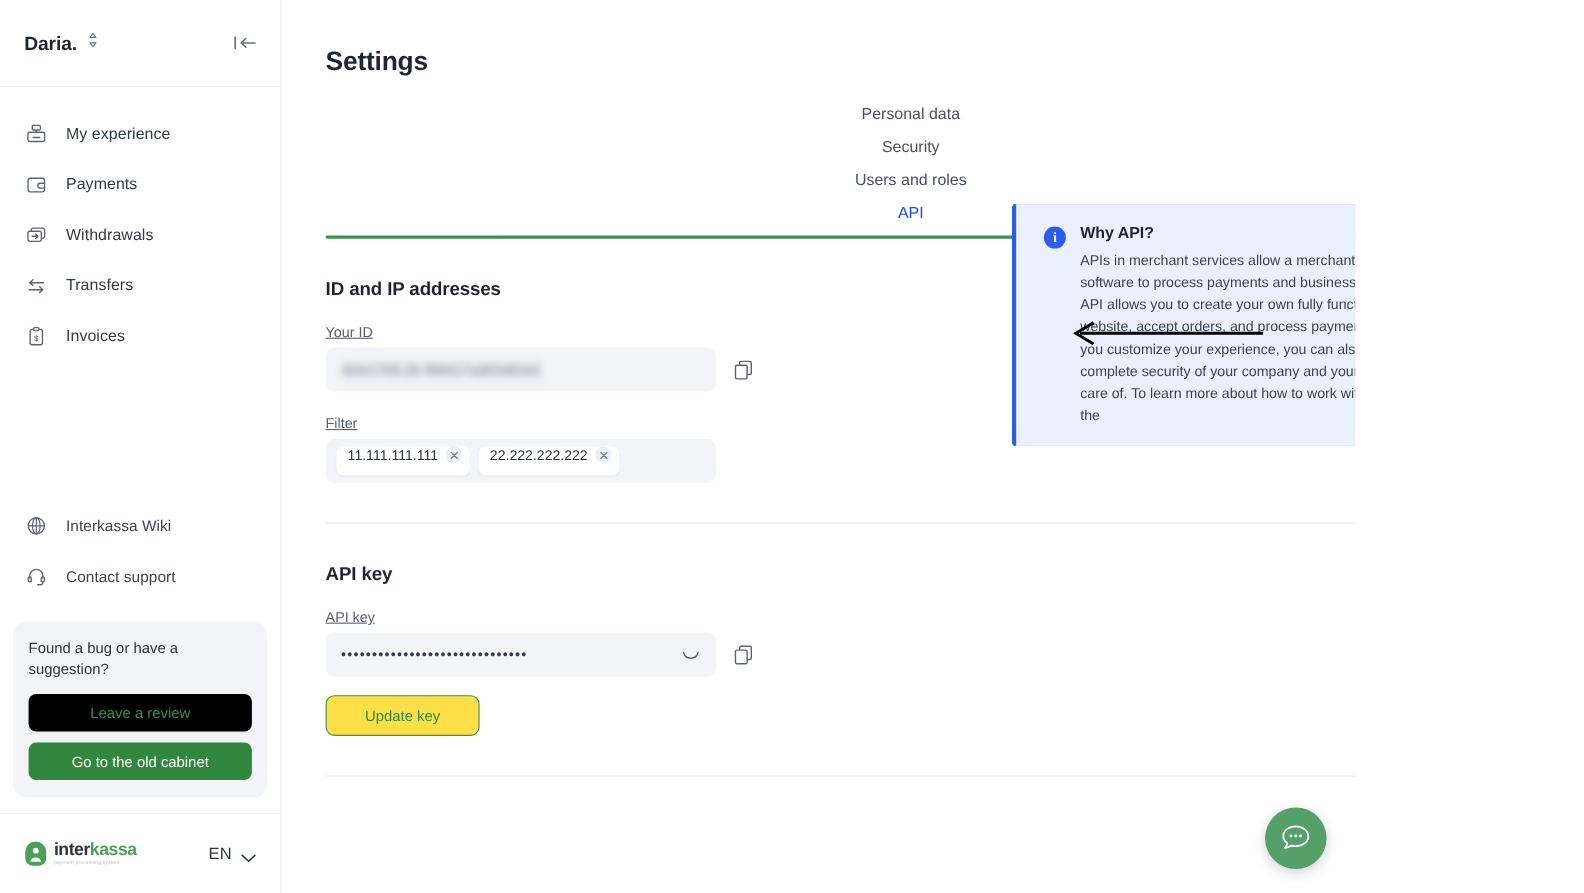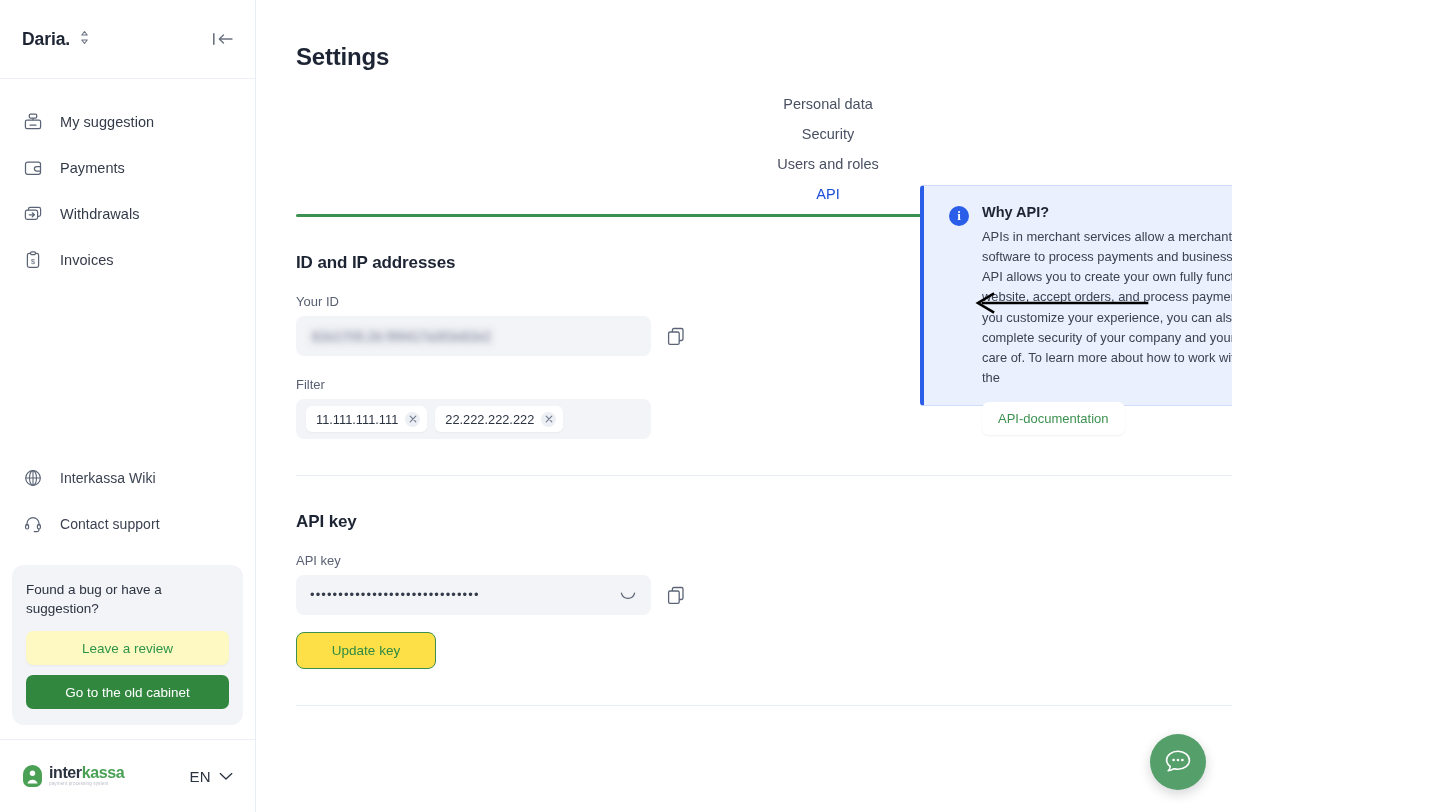--- a/index.html
+++ b/index.html
@@ -57,21 +57,21 @@
     background: #f2f4f7;
     border-radius: 12px;
     padding: 16px 14px 16px 14px;
   }
   .promo-text {
     font-size: 13.5px; color: #2b3240; line-height: 1.36; margin-bottom: 13px;
     max-width: 180px;
   }
   .btn-review {
     display: block; width: 100%; height: 34px;
-    background: #fef9c3; border: none; border-radius: 7px;
+    background: #000000; border: none; border-radius: 7px;
     color: #2e9448; font-size: 13.5px; cursor: pointer;
     font-family: inherit;
     box-shadow: 0 1px 2px rgba(16,24,40,.05);
   }
   .btn-oldcab {
     display: block; width: 100%; height: 34px; margin-top: 10px;
     background: #32873f; border: none; border-radius: 7px;
     color: #ffffff; font-size: 13.5px; cursor: pointer;
     font-family: inherit;
   }
@@ -81,21 +81,21 @@
     border-top: 1px solid #eceff5;
     display: flex; align-items: center; justify-content: space-between;
     padding: 0 22px 0 22px;
   }
   .logo { display: flex; align-items: center; gap: 6px; cursor: pointer; }
   .logo-text { line-height: 1; }
   .logo-main { font-size: 16px; font-weight: 700; letter-spacing: -0.4px; }
   .logo-main .dark { color: #2b3240; }
   .logo-main .green { color: #4aa054; }
   .logo-sub { font-size: 4.6px; color: #b9bec8; letter-spacing: 0.1px; margin-top: 1px; }
-  .lang { display: flex; align-items: center; gap: 8px; cursor: pointer; }
+  .lang { display: flex; align-items: flex-end; gap: 8px; cursor: pointer; }
   .lang-code { font-size: 15px; color: #2b3240; letter-spacing: 0.3px; }
 
   
   .main {
     flex: 1 1 auto; height: 812px;
     padding: 16px 40px 0 40px;
     position: relative; overflow: hidden;
   }
   .page-title {
     font-size: 24px; font-weight: 700; color: #1d2433;
@@ -116,21 +116,21 @@
   .tab.active { color: #1d4ed8; }
   .tab.active::after {
     content: ""; position: absolute; left: 0; right: 0; bottom: -1px;
     height: 3px; background: #3d9150; border-radius: 2px;
   }
 
   .section-title {
     font-size: 17px; font-weight: 700; color: #1d2433;
     margin-top: 36px; letter-spacing: -0.1px;
   }
-  .field-label { font-size: 13px; color: #596073; margin-top: 21px; margin-bottom: 7px; }
+  .field-label { font-size: 13px; color: #596073; margin-top: 21px; margin-bottom: 7px; text-decoration: underline; }
   .field-row { display: flex; align-items: center; gap: 14px; }
   .input-box {
     width: 355px; height: 40px;
     background: #f2f4f7; border: none; border-radius: 8px;
     display: flex; align-items: center;
     padding: 0 14px;
     position: relative;
   }
   .blurred-id {
     font-size: 13px; color: #7d8494;
@@ -146,21 +146,21 @@
     display: flex; align-items: center; justify-content: center;
     background: none; border: none; padding: 0;
   }
   .chips-box {
     width: 355px; min-height: 40px;
     background: #f2f4f7; border-radius: 8px;
     display: flex; align-items: center; gap: 8px;
     padding: 0 10px;
   }
   .chip {
-    display: flex; align-items: center; gap: 7px;
+    display: flex; gap: 7px;
     background: #ffffff; border-radius: 6px;
     height: 26px; padding: 0 7px 0 10px;
     font-size: 12.8px; color: #2b3240;
     box-shadow: 0 1px 2px rgba(16,24,40,.04);
     cursor: default;
   }
   .chip-x {
     width: 15px; height: 15px; border-radius: 50%;
     background: #eceff4; display: flex; align-items: center; justify-content: center;
     cursor: pointer; flex: 0 0 15px;
@@ -253,21 +253,21 @@
 
       <div class="sb-item">
         <span class="sb-ico">
           <svg width="20" height="20" viewBox="0 0 20 20" fill="none">
             <rect x="6.3" y="2" width="7.4" height="4.2" rx="1.2" stroke="#5b6475" stroke-width="1.25"></rect>
             <path d="M10 6.2 V8.2" stroke="#5b6475" stroke-width="1.25"></path>
             <rect x="2.4" y="8.2" width="15.2" height="8.4" rx="1.6" stroke="#5b6475" stroke-width="1.25"></rect>
             <path d="M7 13 H13" stroke="#5b6475" stroke-width="1.25" stroke-linecap="round"></path>
           </svg>
         </span>
-        <span class="sb-label">My suggestion</span>
+        <span class="sb-label">My experience</span>
       </div>
 
       <div class="sb-item">
         <span class="sb-ico">
           <svg width="20" height="20" viewBox="0 0 20 20" fill="none">
             <rect x="2.5" y="4" width="15" height="12.4" rx="2.1" stroke="#5b6475" stroke-width="1.25"></rect>
             <path d="M17.5 8.6 H13.6 a2.2 2.2 0 0 0 0 4.4 H17.5" stroke="#5b6475" stroke-width="1.25" stroke-linejoin="round"></path>
           </svg>
         </span>
         <span class="sb-label">Payments</span>
@@ -277,20 +277,29 @@
         <span class="sb-ico">
           <svg width="20" height="20" viewBox="0 0 20 20" fill="none">
             <rect x="5.4" y="3.4" width="12.2" height="9" rx="1.8" stroke="#5b6475" stroke-width="1.2"></rect>
             <rect x="2.4" y="6.2" width="12.2" height="9.2" rx="1.8" fill="#fff" stroke="#5b6475" stroke-width="1.25"></rect>
             <path d="M6.2 10.8 H11.1 M9.3 8.8 L11.4 10.8 L9.3 12.8" stroke="#5b6475" stroke-width="1.2" stroke-linecap="round" stroke-linejoin="round"></path>
           </svg>
         </span>
         <span class="sb-label">Withdrawals</span>
       </div>
 
+      <div class="sb-item">
+        <span class="sb-ico">
+          <svg width="20" height="20" viewBox="0 0 20 20" fill="none">
+            <path d="M16.5 7 H4.2 M7 4.3 L4 7 L7 9.6" stroke="#5b6475" stroke-width="1.25" stroke-linecap="round" stroke-linejoin="round"></path>
+            <path d="M3.5 13.4 H15.8 M13 10.7 L16 13.4 L13 16" stroke="#5b6475" stroke-width="1.25" stroke-linecap="round" stroke-linejoin="round"></path>
+          </svg>
+        </span>
+        <span class="sb-label">Transfers</span>
+      </div>
 
       <div class="sb-item">
         <span class="sb-ico">
           <svg width="20" height="20" viewBox="0 0 20 20" fill="none">
             <rect x="4.4" y="3.4" width="11.2" height="14" rx="1.8" stroke="#5b6475" stroke-width="1.25"></rect>
             <rect x="7.6" y="1.8" width="4.8" height="2.8" rx="1" fill="#fff" stroke="#5b6475" stroke-width="1.2"></rect>
             <text x="10" y="13.6" font-size="7.2" fill="#5b6475" text-anchor="middle" font-family="Liberation Sans, sans-serif">$</text>
           </svg>
         </span>
         <span class="sb-label">Invoices</span>
@@ -425,21 +434,20 @@
     <button class="btn-update">Update key</button>
 
     <div class="divider d2"></div>
 
     
     <section class="info-panel">
       <span class="info-ico">i</span>
       <div class="info-body">
         <div class="info-title">Why API?</div>
         <div class="info-text">APIs in merchant services allow a merchant to use more complex software to process payments and business-related transactions. The API allows you to create your own fully functional e-commerce website, accept orders, and process payments the way you like. As you customize your experience, you can also rest assured that the complete security of your company and your customers are taken care of. To learn more about how to work with Intercasa's API, read the</div>
-        <button class="btn-apidoc">API-documentation</button>
       </div>
     </section>
 
     
     <div class="annot-arrow">
       <svg width="185" height="26" viewBox="0 0 185 26" fill="none">
         <path d="M176 13 H12" stroke="#000000" stroke-width="2.6" stroke-linecap="square"></path>
         <path d="M22 4 L7 13 L22 22" stroke="#000000" stroke-width="2.6" stroke-linecap="square" stroke-linejoin="miter" fill="none"></path>
       </svg>
     </div>

